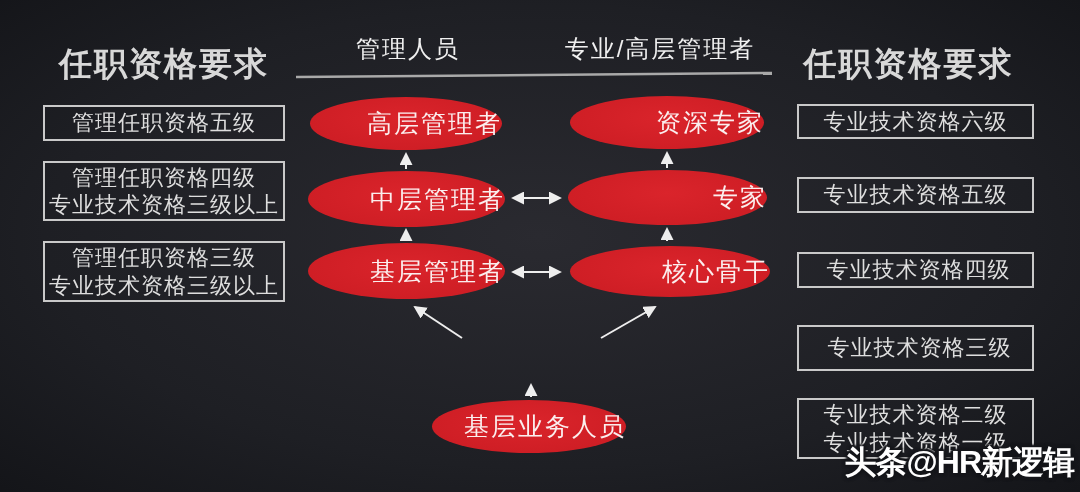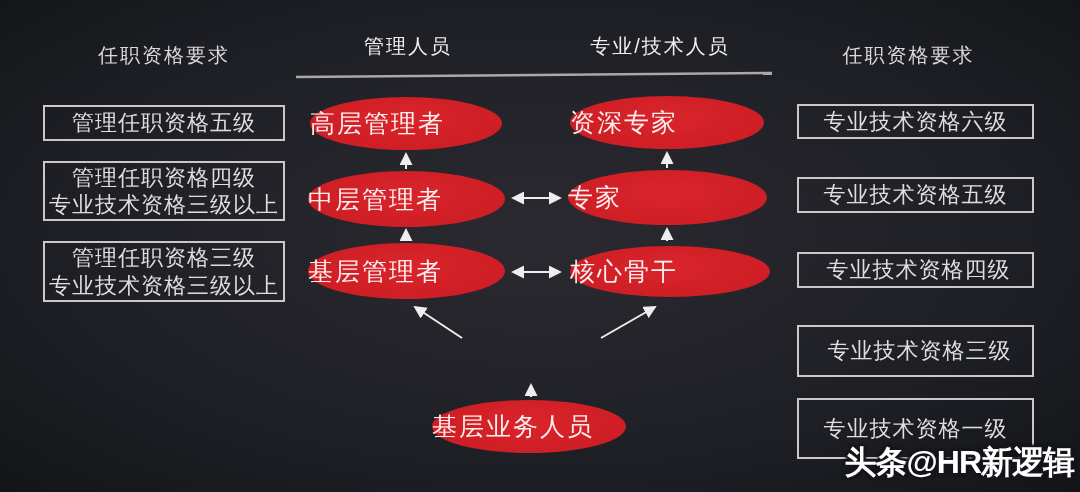--- a/index.html
+++ b/index.html
@@ -7,54 +7,54 @@
     position:relative;
     width:1080px;height:492px;
     overflow:hidden;
     font-family:"Liberation Sans","DejaVu Sans",sans-serif;
     background:
       radial-gradient(ellipse 900px 420px at 50% 48%, #2a2a30 0%, #1e1f24 55%, #141519 85%, #0e0f12 100%);
   }
   .panel-title{
     position:absolute;
     color:#d8d8d8;
-    font-size:20px;
-    font-weight:400;
+    font-size:33px;
+    font-weight:700;
     letter-spacing:2px;
     text-align:center;
   }
   .qual-box{
     position:absolute;
     border:2px solid #c9c9c9;
     box-sizing:border-box;
     display:flex;
     flex-direction:column;
     align-items:center;
     justify-content:center;
     color:#dedede;
     font-size:22px;
     line-height:1.25;
     letter-spacing:1px;
     text-align:center;
   }
   .col-header{
     position:absolute;
     color:#f0f0f0;
-    font-size:20px;
+    font-size:24px;
     font-weight:500;
     letter-spacing:2px;
     text-align:center;
   }
   .node{
     position:absolute;
     background:radial-gradient(ellipse at 50% 42%, #da242b 0%, #cf1e25 70%, #c01a20 100%);
     border-radius:50%;
     display:flex;
     align-items:center;
-    justify-content:flex-start;
+    justify-content:flex-end;
     color:#fbeeee;
     font-size:25px;
     letter-spacing:2px;
     z-index:2;
   }
   #wires{
     position:absolute;
     left:0;top:0;
     z-index:1;
     pointer-events:none;
@@ -122,30 +122,31 @@
     <div class="panel-title" style="left:790px;top:42px;width:237px;">任职资格要求</div>
     <div class="qual-box" style="left:797px;top:104px;width:237px;height:35px;">
       <span>专业技术资格六级</span>
     </div>
     <div class="qual-box" style="left:797px;top:177px;width:237px;height:36px;">
       <span>专业技术资格五级</span>
     </div>
     <div class="qual-box" style="left:797px;top:252px;width:237px;height:36px;padding-left:6px;">
       <span>专业技术资格四级</span>
     </div>
-    <div class="qual-box" style="left:797px;top:325px;width:237px;height:52px;padding-left:8px;">
+    <div class="qual-box" style="left:797px;top:325px;width:237px;height:46px;padding-left:8px;">
       <span>专业技术资格三级</span>
     </div>
     <div class="qual-box" style="left:797px;top:398px;width:237px;height:61px;">
+      <span>专业技术资格二级</span>
       <span>专业技术资格一级</span>
     </div>
   </div>
 
   <div class="col-header" style="left:318px;top:33px;width:180px;">管理人员</div>
-  <div class="col-header" style="left:550px;top:33px;width:220px;">专业/技术人员</div>
+  <div class="col-header" style="left:550px;top:33px;width:220px;">专业/高层管理者</div>
 
   <div class="node" style="left:310px;top:97px;width:192px;height:53px;">
     <span>高层管理者</span>
   </div>
   <div class="node" style="left:570px;top:96px;width:194px;height:53px;">
     <span>资深专家</span>
   </div>
   <div class="node" style="left:308px;top:171px;width:197px;height:56px;">
     <span>中层管理者</span>
   </div>

